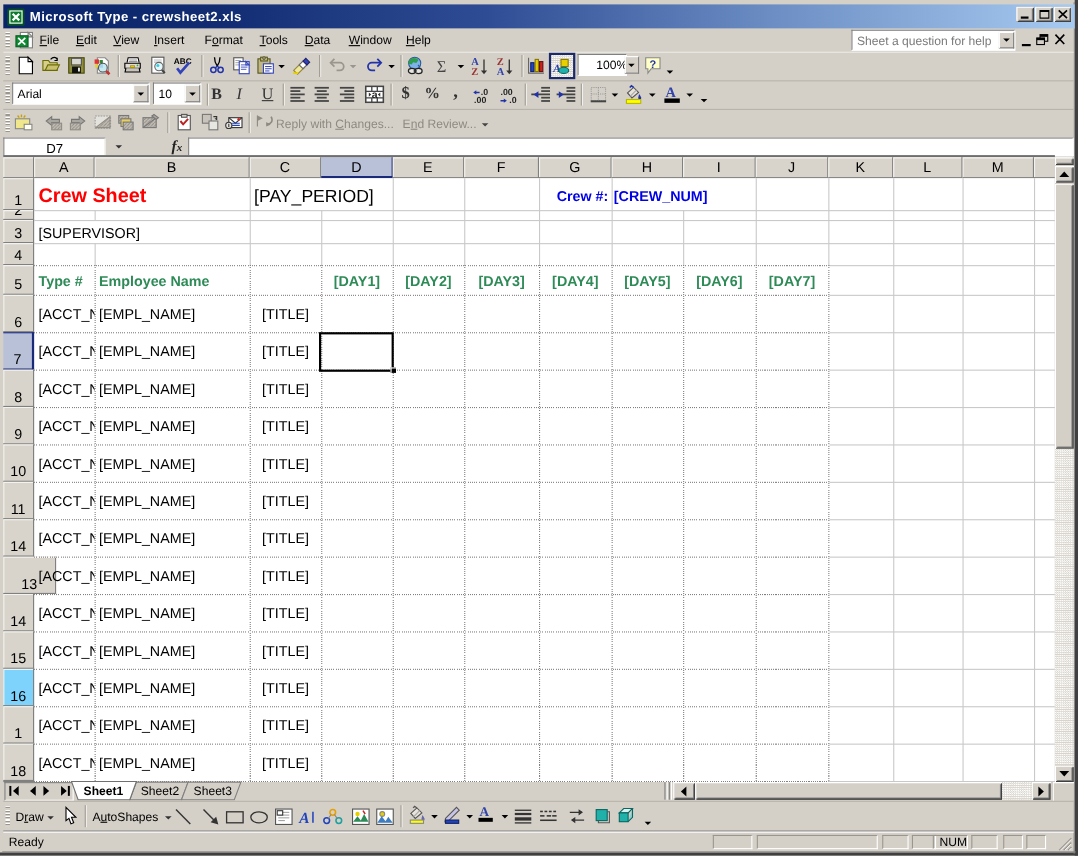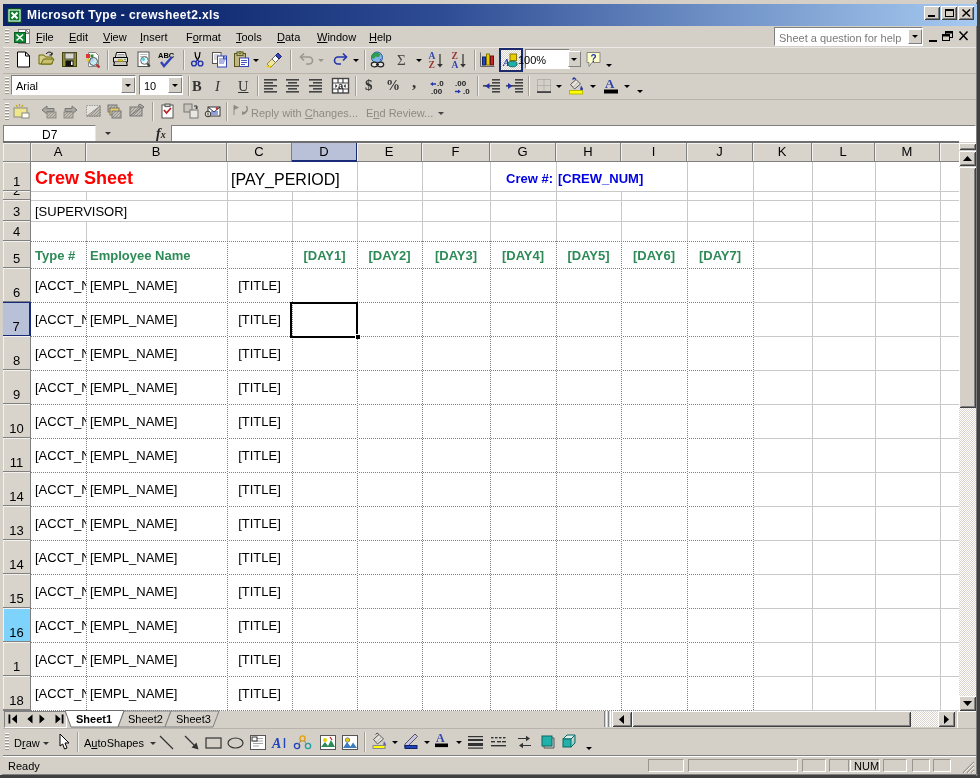--- a/index.html
+++ b/index.html
@@ -186,21 +186,21 @@
     <rect x="7.5" y="3" width="3" height="11" fill="#E8D000" stroke="#887700"></rect>
     <rect x="11.5" y="5" width="3" height="9" fill="#CC2222" stroke="#661111"></rect>
   </svg>
 <div class="abs" style="left:499px;top:48px;width:24px;height:24px;border:2px solid #1a2a6a;background:repeating-conic-gradient(#fff 0% 25%, #d4d0c8 0% 50%) 0 0/2px 2px"></div>
 <svg style="left:502px;top:52px" width="17" height="17" viewBox="0 0 17 17">
     <rect x="8" y="2" width="6.5" height="6.5" fill="#E8D000" stroke="#887700"></rect>
     <text x="1" y="13.5" font-size="10" font-weight="bold" fill="#2233AA" font-family="Liberation Serif" font-style="italic">A</text>
     <ellipse cx="10.5" cy="12" rx="4.5" ry="2.8" fill="#20B2AA" stroke="#0a6660"></ellipse>
   </svg>
 <div class="abs" style="left:525px;top:49px;width:45px;height:20px;background:#fff;border:1px solid;border-color:#808080 #fff #fff #808080"></div>
-<div class="abs" style="left:518px;top:54px;font-size:11px">100%</div>
+<div class="abs" style="left:542px;top:54px;font-size:11px">100%</div>
 <div class="abs" style="left:568px;top:51px;width:13px;height:16px;background:#D4D0C8;border:1px solid;border-color:#fff #808080 #808080 #fff"></div>
 <div class="dd" style="left:571px;top:58px"></div>
 <svg style="left:585px;top:51px" width="17" height="17" viewBox="0 0 17 17">
     <path d="M2 1.5 h13 v10 h-8 l-3 4 v-4 h-2 z" fill="#FFFFC8" stroke="#888"></path>
     <text x="5.5" y="10.5" font-size="10" font-weight="bold" fill="#2233AA" font-family="Liberation Sans">?</text>
   </svg>
 <div class="dd" style="left:606px;top:64px"></div>
 <div class="abs" style="left:3px;top:73px;width:973px;height:26px;background:#D4D0C8;border-top:1px solid #b8b4ac"></div>
 <div class="grip" style="left:5px;top:77px;height:18px"></div>
 <div class="abs" style="left:11px;top:75px;width:125px;height:20px;background:#fff;border:1px solid;border-color:#808080 #fff #fff #808080"></div>
@@ -401,21 +401,21 @@
 <div class="abs" style="left:3px;top:200px;width:28px;height:21px;background:#D8D4CC;border-right:1px solid #808080;border-bottom:1px solid #808080;box-shadow:inset 1px 1px 0 #f4f2ee;font-size:13px;display:flex;align-items:flex-end;justify-content:center;padding-bottom:1px;overflow:hidden">3</div>
 <div class="abs" style="left:3px;top:221px;width:28px;height:20px;background:#D8D4CC;border-right:1px solid #808080;border-bottom:1px solid #808080;box-shadow:inset 1px 1px 0 #f4f2ee;font-size:13px;display:flex;align-items:flex-end;justify-content:center;padding-bottom:1px;overflow:hidden">4</div>
 <div class="abs" style="left:3px;top:241px;width:28px;height:27px;background:#D8D4CC;border-right:1px solid #808080;border-bottom:1px solid #808080;box-shadow:inset 1px 1px 0 #f4f2ee;font-size:13px;display:flex;align-items:flex-end;justify-content:center;padding-bottom:1px;overflow:hidden">5</div>
 <div class="abs" style="left:3px;top:268px;width:28px;height:34px;background:#D8D4CC;border-right:1px solid #808080;border-bottom:1px solid #808080;box-shadow:inset 1px 1px 0 #f4f2ee;font-size:13px;display:flex;align-items:flex-end;justify-content:center;padding-bottom:1px;overflow:hidden">6</div>
 <div class="abs" style="left:3px;top:302px;width:28px;height:34px;background:#B9C1D9;border-right:2px solid #1a2a7a;border-top:1px solid #1a2a7a;border-bottom:1px solid #1a2a7a;font-size:13px;display:flex;align-items:flex-end;justify-content:center;padding-bottom:1px;overflow:hidden">7</div>
 <div class="abs" style="left:3px;top:336px;width:28px;height:34px;background:#D8D4CC;border-right:1px solid #808080;border-bottom:1px solid #808080;box-shadow:inset 1px 1px 0 #f4f2ee;font-size:13px;display:flex;align-items:flex-end;justify-content:center;padding-bottom:1px;overflow:hidden">8</div>
 <div class="abs" style="left:3px;top:370px;width:28px;height:34px;background:#D8D4CC;border-right:1px solid #808080;border-bottom:1px solid #808080;box-shadow:inset 1px 1px 0 #f4f2ee;font-size:13px;display:flex;align-items:flex-end;justify-content:center;padding-bottom:1px;overflow:hidden">9</div>
 <div class="abs" style="left:3px;top:404px;width:28px;height:34px;background:#D8D4CC;border-right:1px solid #808080;border-bottom:1px solid #808080;box-shadow:inset 1px 1px 0 #f4f2ee;font-size:13px;display:flex;align-items:flex-end;justify-content:center;padding-bottom:1px;overflow:hidden">10</div>
 <div class="abs" style="left:3px;top:438px;width:28px;height:34px;background:#D8D4CC;border-right:1px solid #808080;border-bottom:1px solid #808080;box-shadow:inset 1px 1px 0 #f4f2ee;font-size:13px;display:flex;align-items:flex-end;justify-content:center;padding-bottom:1px;overflow:hidden">11</div>
 <div class="abs" style="left:3px;top:472px;width:28px;height:34px;background:#D8D4CC;border-right:1px solid #808080;border-bottom:1px solid #808080;box-shadow:inset 1px 1px 0 #f4f2ee;font-size:13px;display:flex;align-items:flex-end;justify-content:center;padding-bottom:1px;overflow:hidden">14</div>
-<div class="abs" style="left:3px;top:506px;width:28px;height:34px;background:#D8D4CC;border-right:1px solid #808080;border-bottom:1px solid #808080;box-shadow:inset 1px 1px 0 #f4f2ee;font-size:13px;display:flex;align-items:flex-end;justify-content:center;padding-bottom:1px;overflow:hidden">13</div>
+<div class="abs" style="left:3px;top:506px;width:48px;height:34px;background:#D8D4CC;border-right:1px solid #808080;border-bottom:1px solid #808080;box-shadow:inset 1px 1px 0 #f4f2ee;font-size:13px;display:flex;align-items:flex-end;justify-content:center;padding-bottom:1px;overflow:hidden">13</div>
 <div class="abs" style="left:3px;top:540px;width:28px;height:34px;background:#D8D4CC;border-right:1px solid #808080;border-bottom:1px solid #808080;box-shadow:inset 1px 1px 0 #f4f2ee;font-size:13px;display:flex;align-items:flex-end;justify-content:center;padding-bottom:1px;overflow:hidden">14</div>
 <div class="abs" style="left:3px;top:574px;width:28px;height:34px;background:#D8D4CC;border-right:1px solid #808080;border-bottom:1px solid #808080;box-shadow:inset 1px 1px 0 #f4f2ee;font-size:13px;display:flex;align-items:flex-end;justify-content:center;padding-bottom:1px;overflow:hidden">15</div>
 <div class="abs" style="left:3px;top:608px;width:28px;height:34px;background:#7dd3fc;border-right:1px solid #808080;border-bottom:1px solid #808080;box-shadow:inset 1px 1px 0 #f4f2ee;font-size:13px;display:flex;align-items:flex-end;justify-content:center;padding-bottom:1px;overflow:hidden">16</div>
 <div class="abs" style="left:3px;top:642px;width:28px;height:34px;background:#D8D4CC;border-right:1px solid #808080;border-bottom:1px solid #808080;box-shadow:inset 1px 1px 0 #f4f2ee;font-size:13px;display:flex;align-items:flex-end;justify-content:center;padding-bottom:1px;overflow:hidden">1</div>
 <div class="abs" style="left:3px;top:676px;width:28px;height:34px;background:#D8D4CC;border-right:1px solid #808080;border-bottom:1px solid #808080;box-shadow:inset 1px 1px 0 #f4f2ee;font-size:13px;display:flex;align-items:flex-end;justify-content:center;padding-bottom:1px;overflow:hidden">18</div>
 <div class="gl" style="left:227px;top:162px;width:1px;height:79px"></div>
 <div class="gl" style="left:292px;top:191px;width:1px;height:50px"></div>
 <div class="gl" style="left:357px;top:162px;width:1px;height:79px"></div>
 <div class="gl" style="left:422px;top:162px;width:1px;height:79px"></div>
 <div class="gl" style="left:490px;top:162px;width:1px;height:79px"></div>

